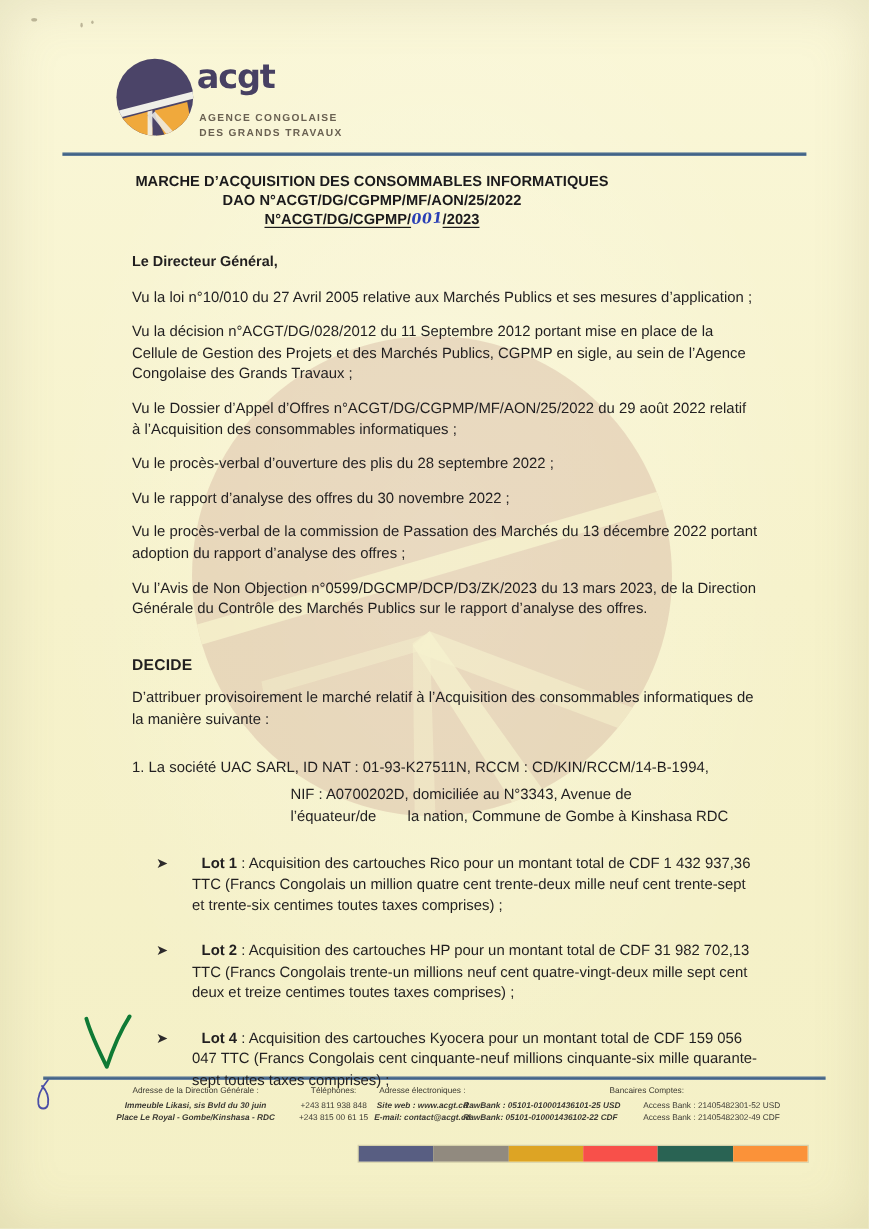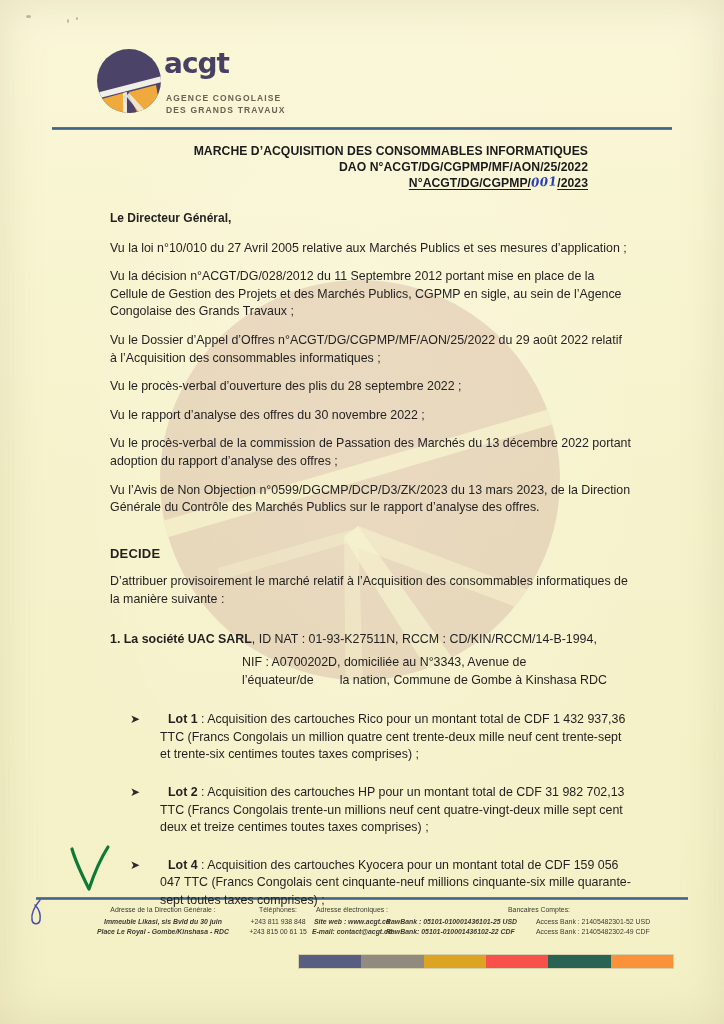--- a/index.html
+++ b/index.html
@@ -97,23 +97,23 @@
     top: 127px;
     width: 620px;
     height: 3px;
     background: linear-gradient(180deg,#5f7c99 0%,#3d6083 55%,#6e87a3 100%);
     z-index: 3;
   }
 
   
   .title-block {
     position: absolute;
-    left: 0; top: 143px;
+    left: 16px; top: 143px;
     width: 588px;
-    text-align: right;
+    text-align: center;
     z-index: 4;
     font-weight: 700;
     font-size: 12.2px;
     line-height: 16.1px;
     color: #1b1a1c;
     letter-spacing: .05px;
   }
   .title-block .ln { display: block; }
   .title-block .und { text-decoration: underline; text-underline-offset: 2px; }
   .hand-num {
@@ -142,21 +142,21 @@
   .lead { font-weight: 700; margin: 0 0 12px 0; font-size: 12px; }
   .vu { margin: 0 0 11px 0; }
   .decide {
     font-weight: 700;
     margin: 28px 0 11px 0;
     font-size: 13px;
     letter-spacing: .2px;
   }
   .attrib { margin: 0 0 22px 0; }
   .company { margin: 0 0 6px 0; }
-  .company b { font-weight: 700; text-align: right; }
+  .company b { font-weight: 400; text-align: right; }
   .company-l2 {
     margin: 0;
     padding-left: 132px;
     text-indent: 0;
   }
   .company-l3 {
     margin: 0;
     padding-left: 132px;
   }
   .gap-wide { display: inline-block; width: 26px; }

